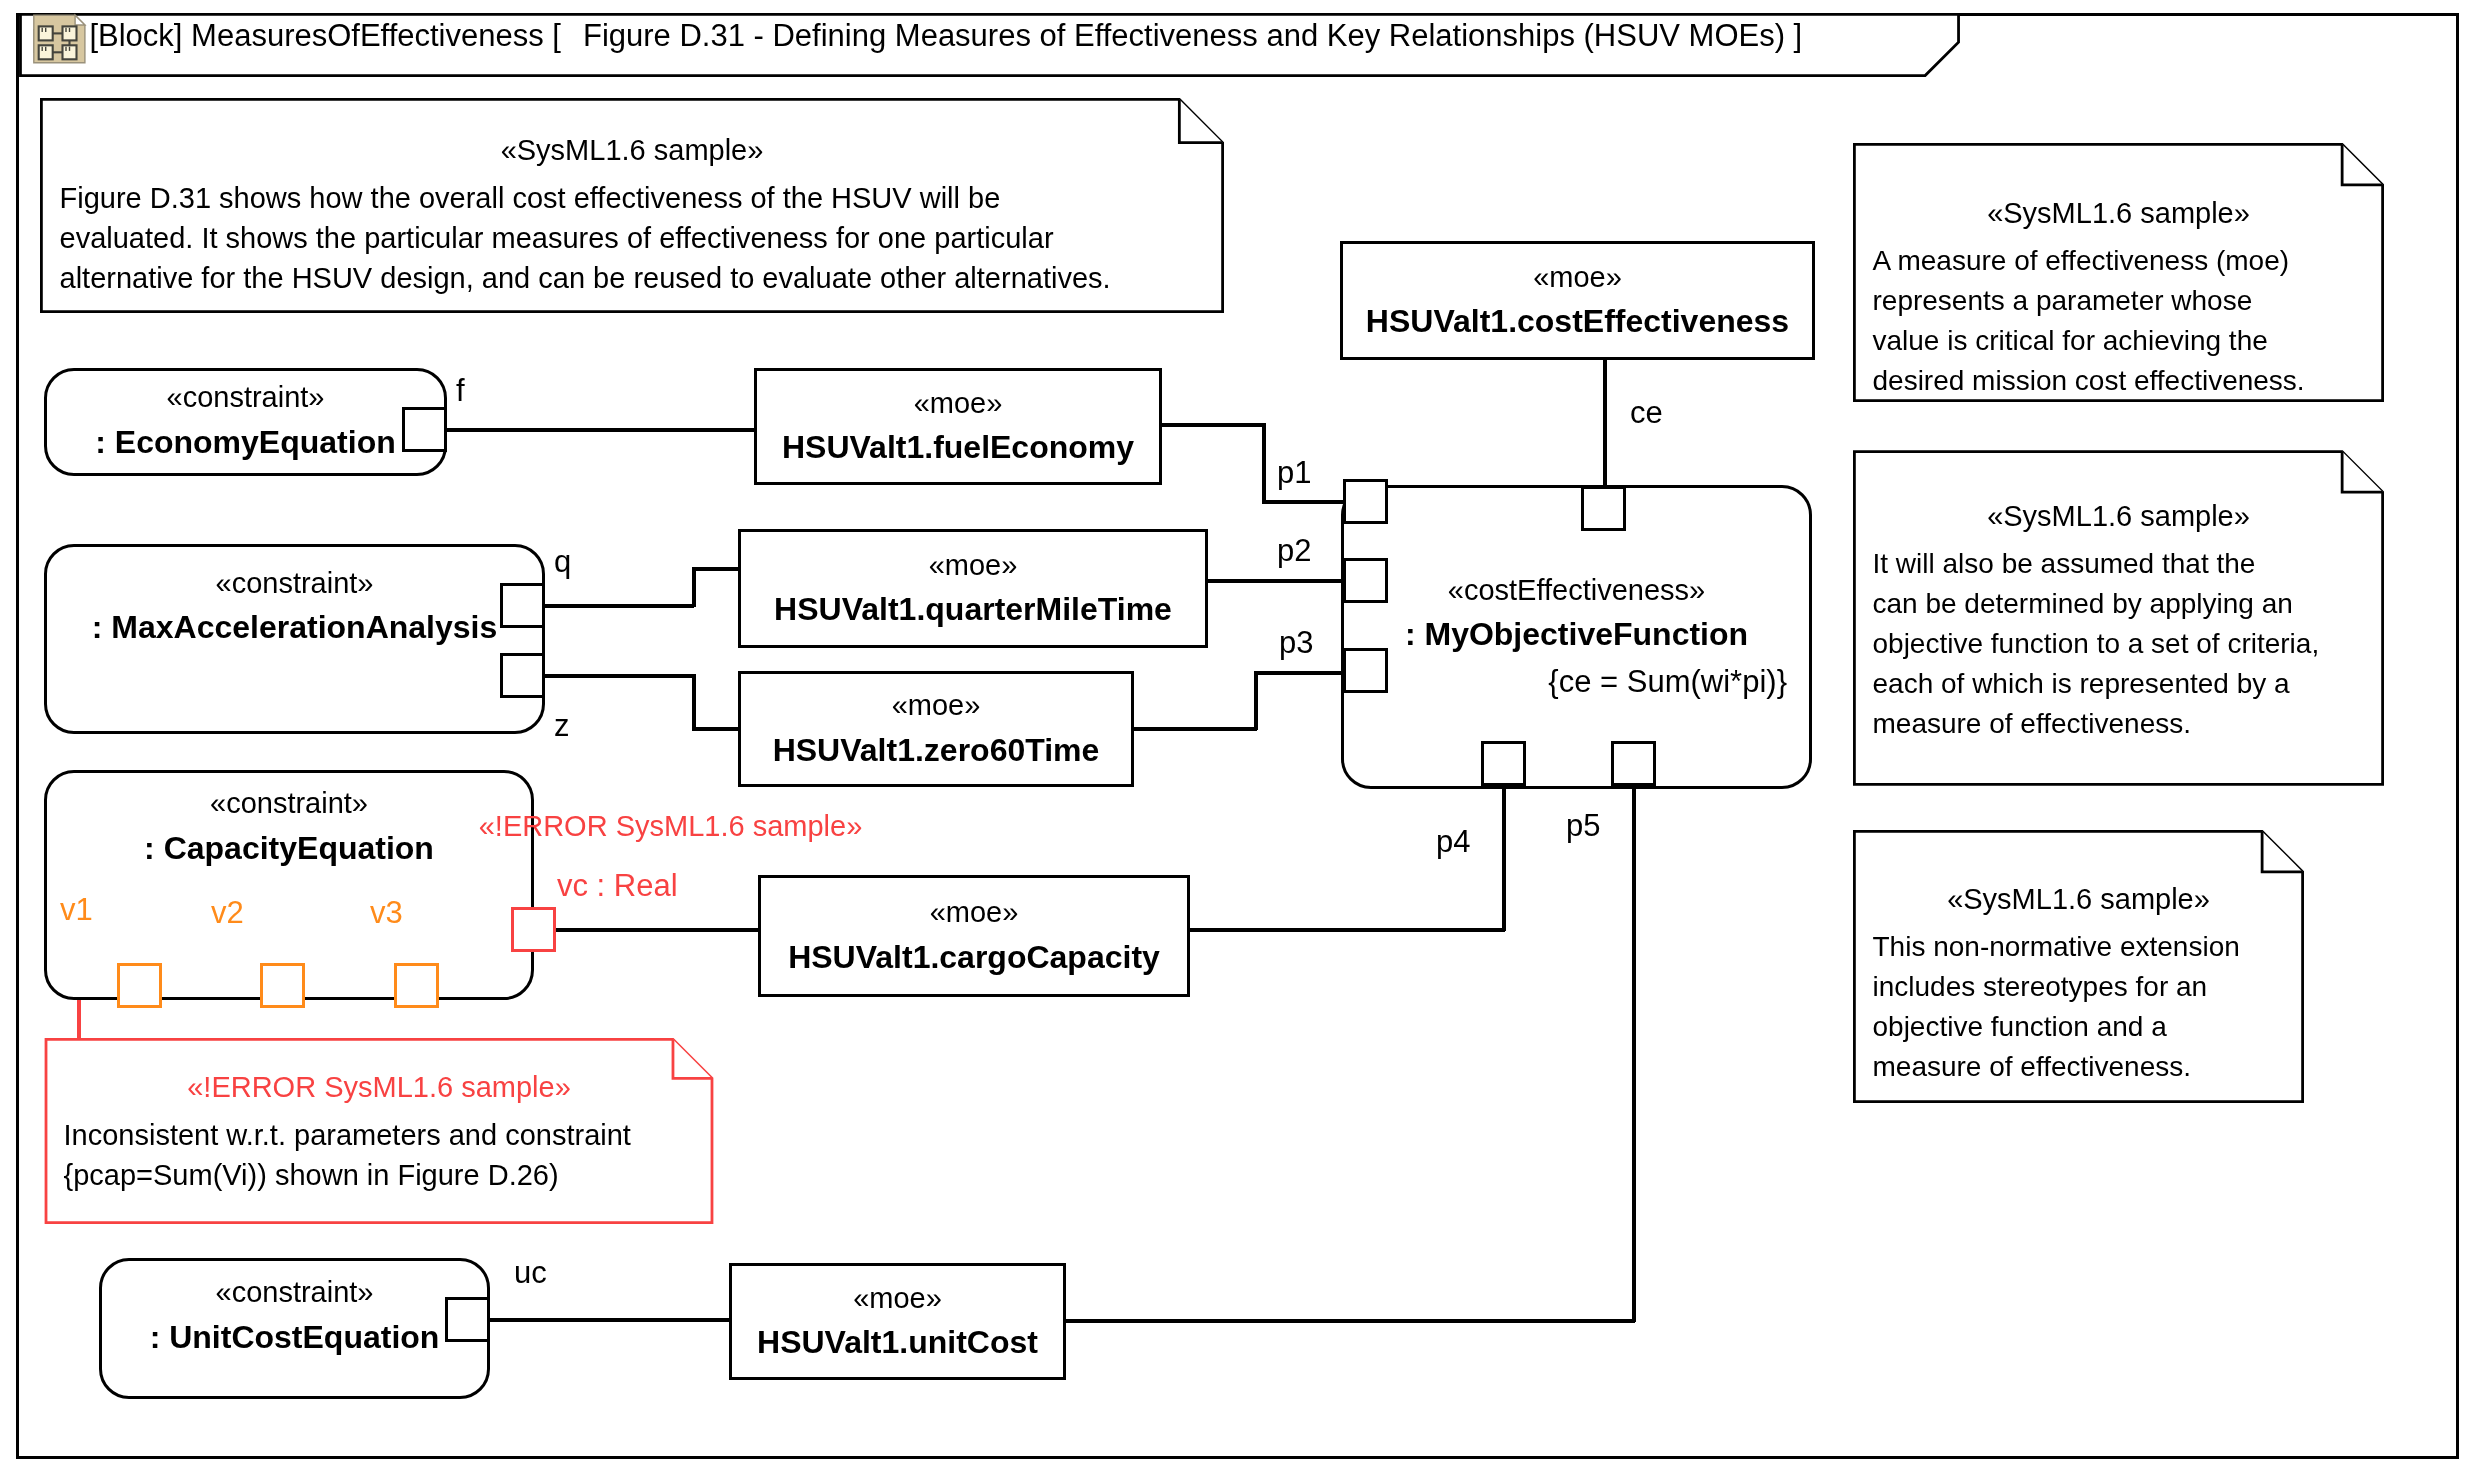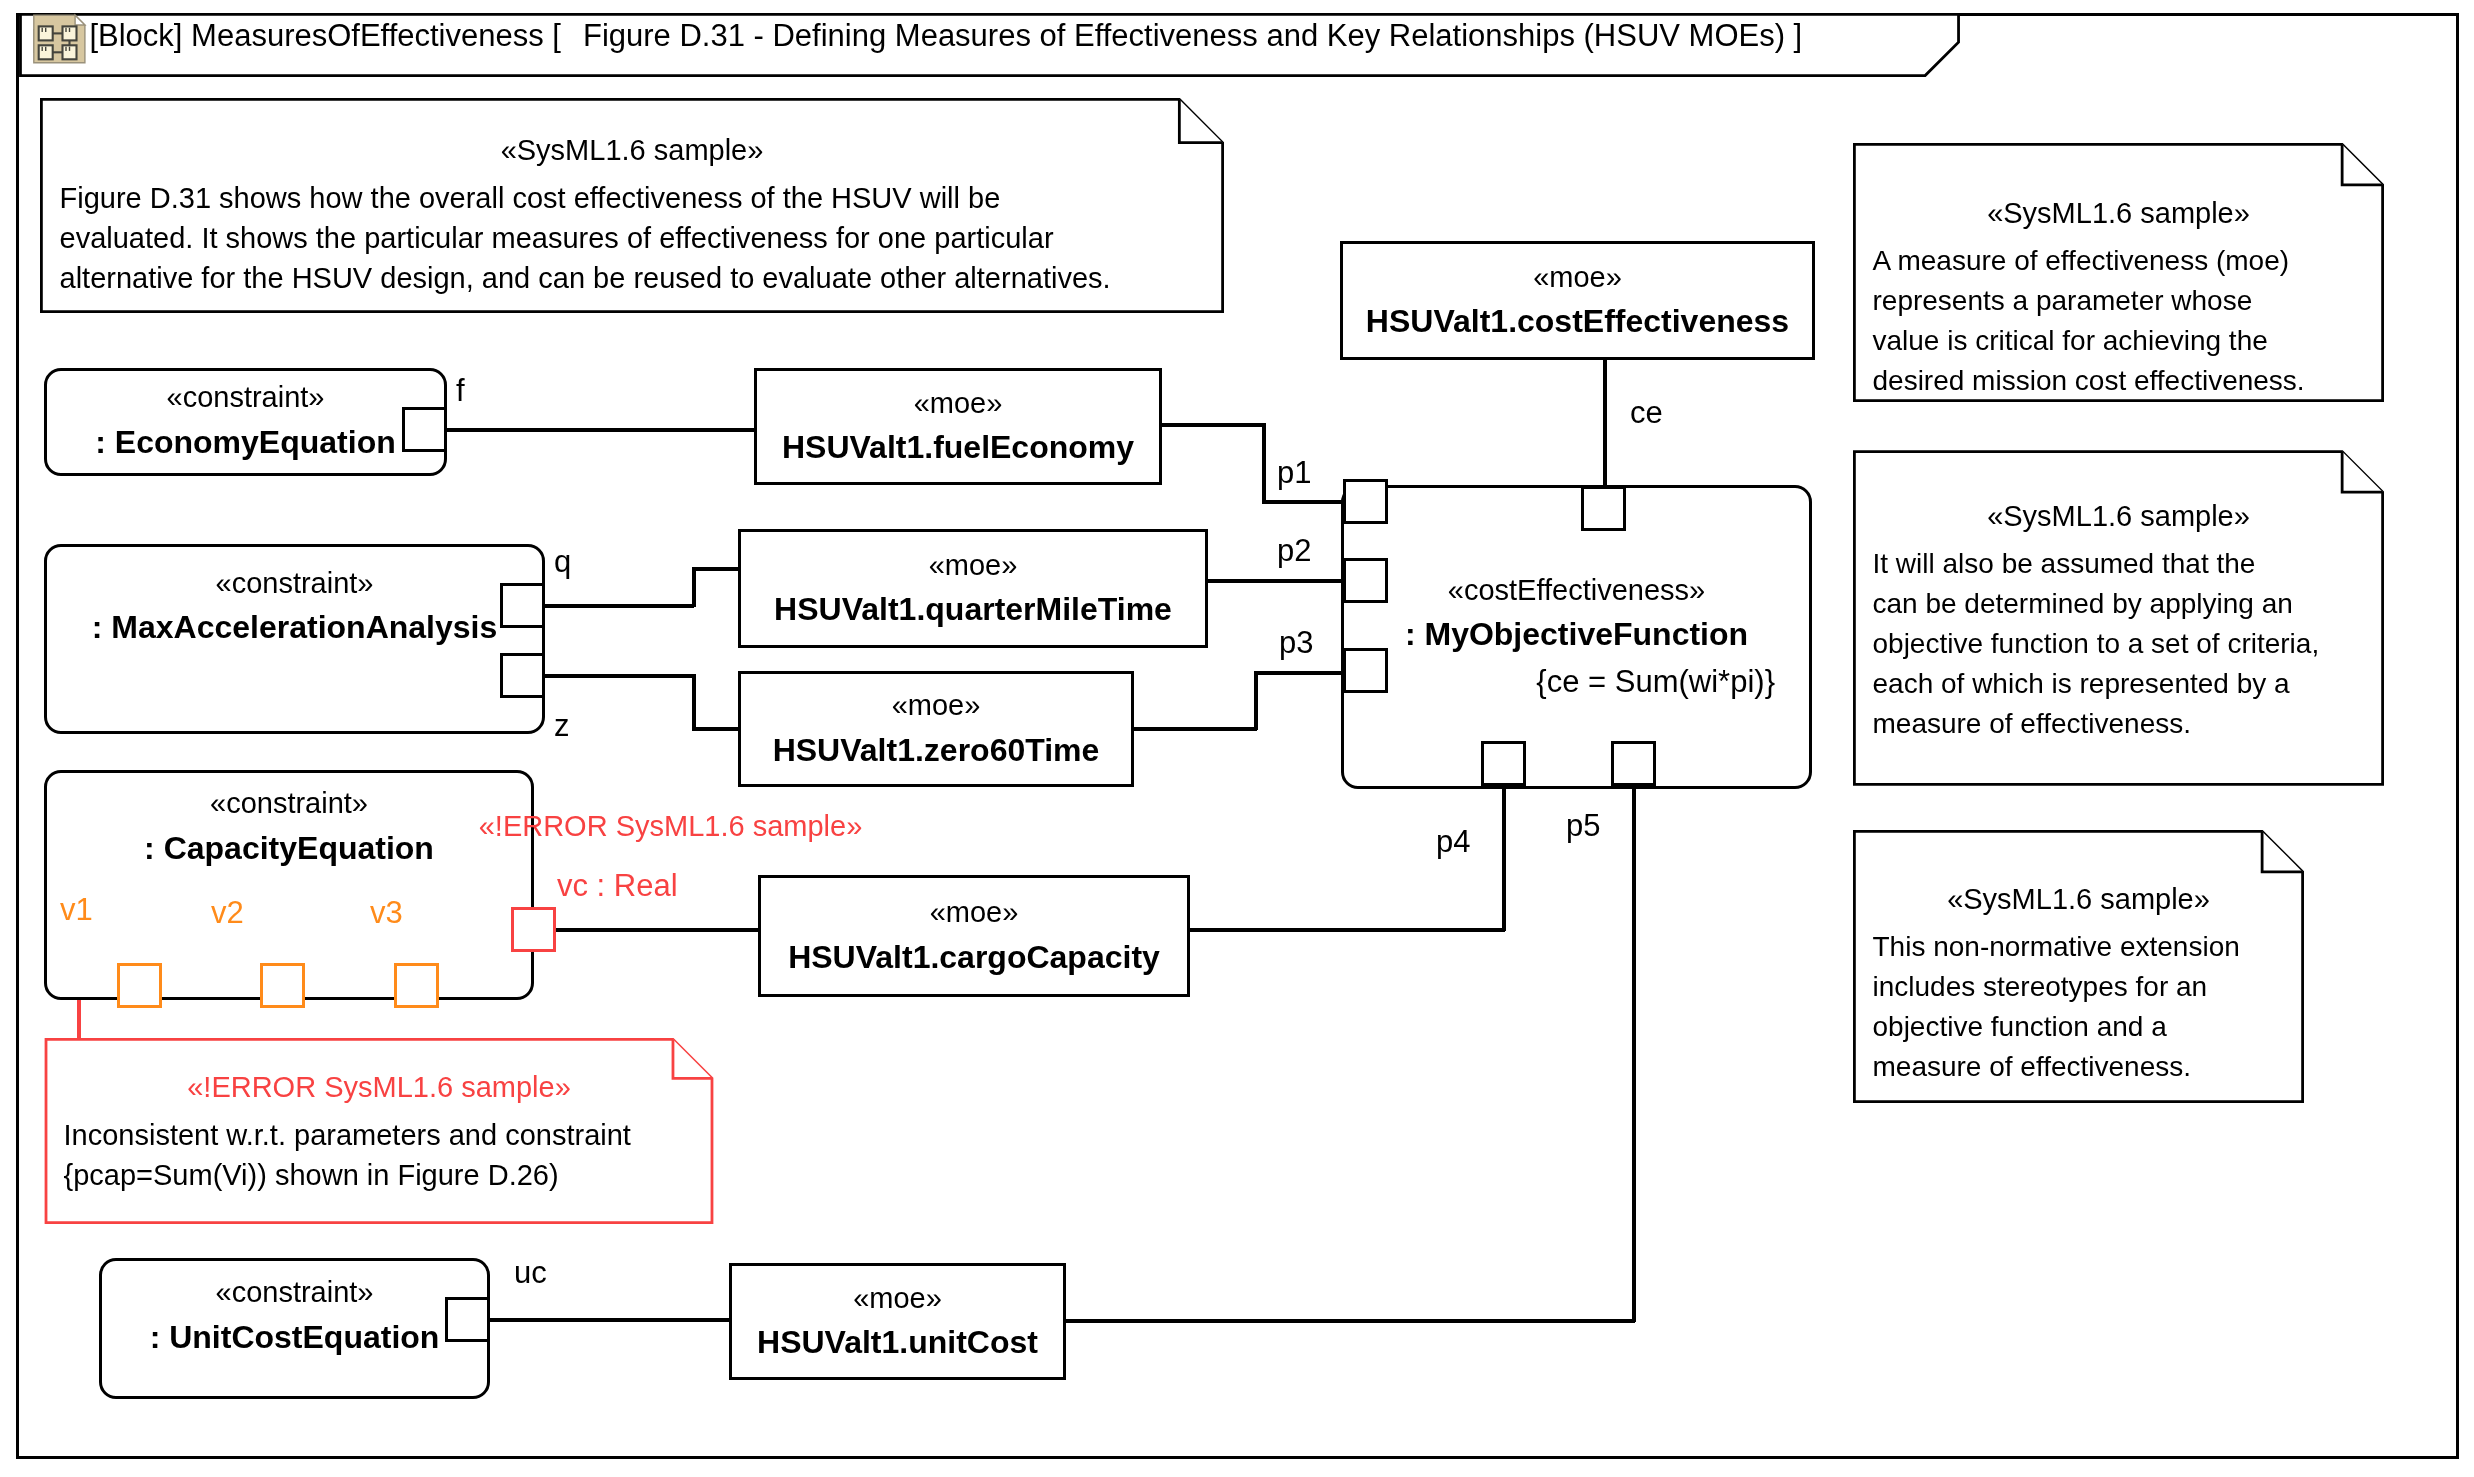--- a/index.html
+++ b/index.html
@@ -9,25 +9,25 @@
          border:3.5px solid #000;box-sizing:border-box;}
   .tab{position:absolute;left:16px;top:12.6px;width:1947px;height:64px;}
   .tab svg{position:absolute;left:0;top:0;}
   .tabtext{position:absolute;left:15.4px;top:0;height:47px;display:flex;align-items:center;
            font-size:31px;white-space:nowrap;}
   .tabtext .kw{font-weight:bold;margin-right:9.8px;}
   .tabtext .ctx{margin-right:11px;}
   .tabtext .dname{margin-left:11px;}
   .blk{position:absolute;background:#fff;border:3.5px solid #000;box-sizing:border-box;
        display:flex;flex-direction:column;align-items:center;}
-  .rnd{border-radius:17px;}
+  .rnd{border-radius:30px;}
   .ctr{justify-content:center;}
   .stereo{font-size:29px;white-space:nowrap;}
   .bname{font-size:32px;font-weight:bold;white-space:nowrap;margin-top:9.8px;}
-  .expr{font-size:31px;white-space:nowrap;margin-top:11px;align-self:flex-end;padding-right:34px;}
+  .expr{font-size:31px;white-space:nowrap;margin-top:11px;align-self:flex-end;padding-right:22px;}
   .ln{position:absolute;background:#000;}
   .ln.red{background:#f84242;}
   .port{position:absolute;width:45px;height:45px;background:#fff;border:3.5px solid #000;
          box-sizing:border-box;}
   .port.or{border-color:#ff8b1a;}
   .port.rd{border-color:#f84242;}
   .lbl{position:absolute;font-size:31px;white-space:nowrap;}
   .lbl.or{color:#ff8b1a;}
   .lbl.rd{color:#f84242;}
   .note{position:absolute;}

